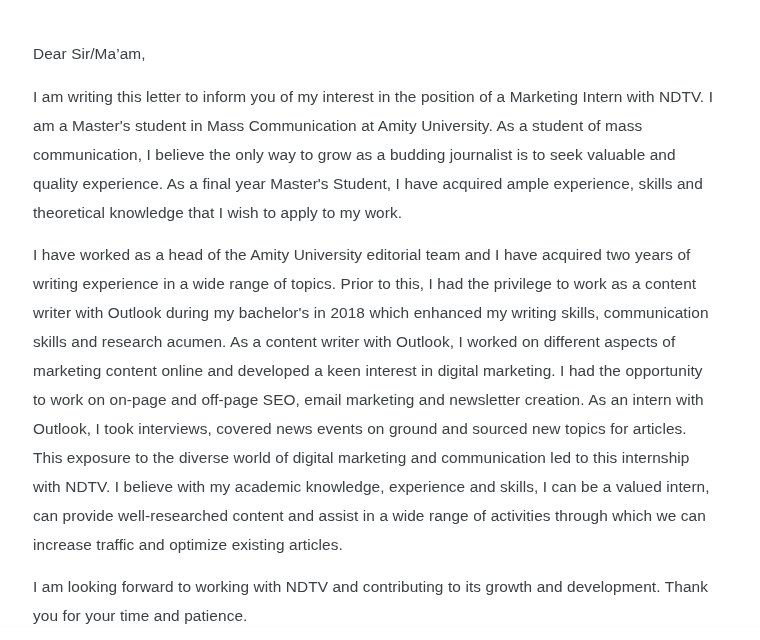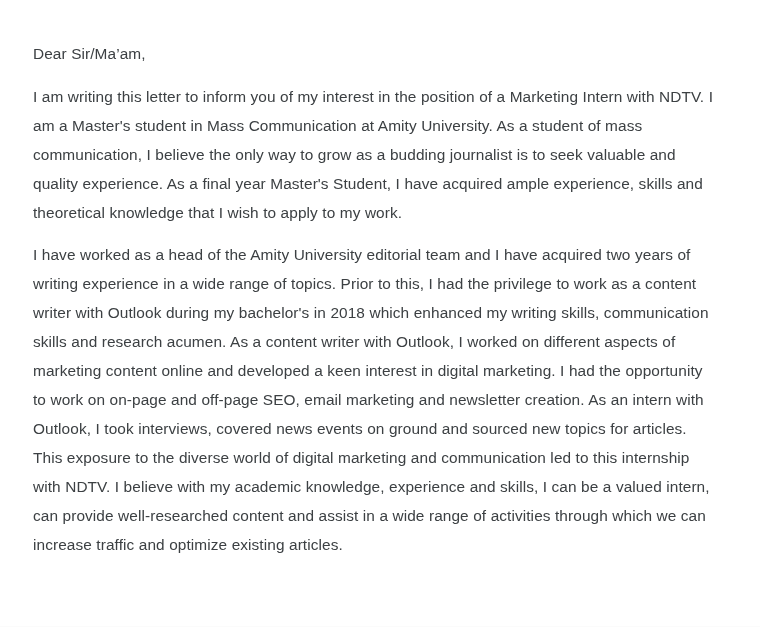--- a/index.html
+++ b/index.html
@@ -58,18 +58,19 @@
 <div id="letter-page">
 
   <div id="letter-body">
 
     <p class="para salutation">Dear Sir/Ma’am,</p>
 
     <p class="para">I am writing this letter to inform you of my interest in the position of a Marketing Intern with NDTV. I am a Master's student in Mass Communication at Amity University. As a student of mass communication, I believe the only way to grow as a budding journalist is to seek valuable and quality experience. As a final year Master's Student, I have acquired ample experience, skills and  theoretical knowledge that I wish to apply to my work.</p>
 
     <p class="para">I have worked as a head of the Amity University editorial team and I have acquired two years of writing experience in a wide range of topics. Prior to this, I had the privilege to work as a content writer with Outlook during my bachelor's in 2018 which enhanced my writing skills, communication skills and research acumen. As a content writer with Outlook, I worked on different aspects of marketing content online and developed a keen interest in digital marketing. I had the opportunity to work on on-page and off-page SEO, email marketing and newsletter creation. As an intern with Outlook, I took interviews, covered news events on ground and sourced new topics for articles. This exposure to the diverse world of digital marketing and communication led to this internship with NDTV. I believe with my academic knowledge, experience and skills, I can be a valued intern, can provide well-researched content and assist in a wide range of activities through which we can increase traffic and optimize existing articles.</p>
 
+    <p class="para closing-line">I am looking forward to working with NDTV and contributing to its growth and development. Thank you for your time and patience.</p>
 
   </div>
 
   <div id="bottom-rule"></div>
 
 </div>
 
 </body></html>

